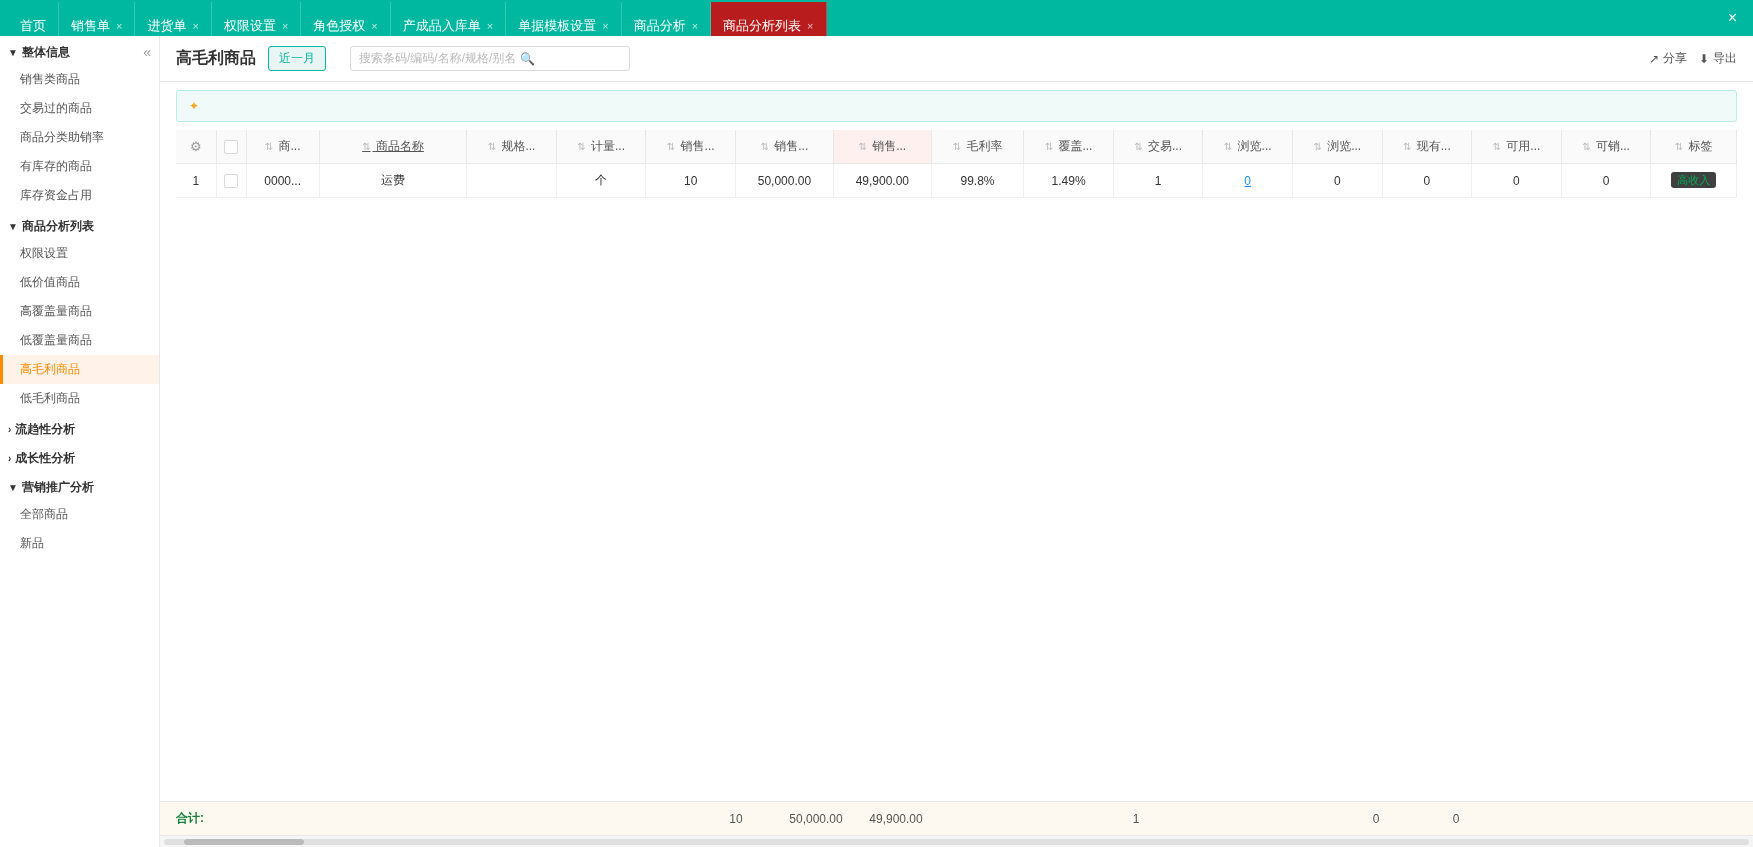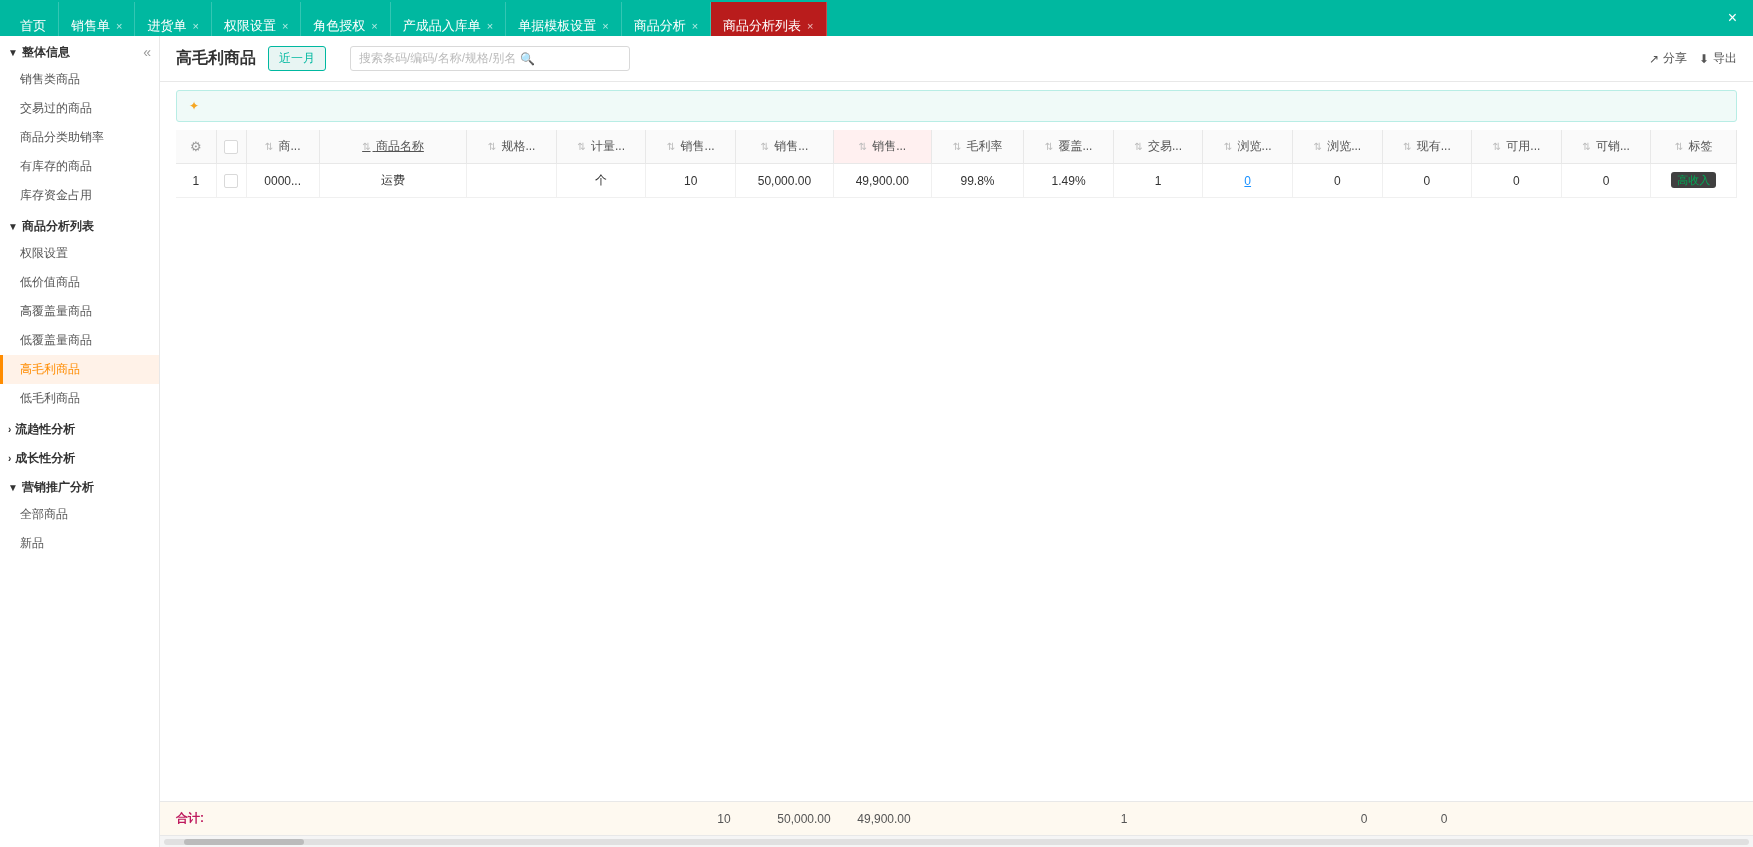--- a/index.html
+++ b/index.html
@@ -227,23 +227,23 @@
       background: #fef9f0;
       border-top: 1px solid #e8e8e8;
       padding: 8px 16px;
       display: flex;
       align-items: center;
       font-size: 12px;
       color: #555;
       flex-shrink: 0;
     }
     .footer-bar .footer-label {
-      color: #be185d;
+      color: #15803d;
       font-weight: bold;
-      margin-right: 20px;
+      margin-right: 32px;
     }
     .footer-bar .footer-values {
       display: flex;
       gap: 0;
       flex: 1;
     }
     .footer-val {
       min-width: 80px;
       text-align: center;
     }

